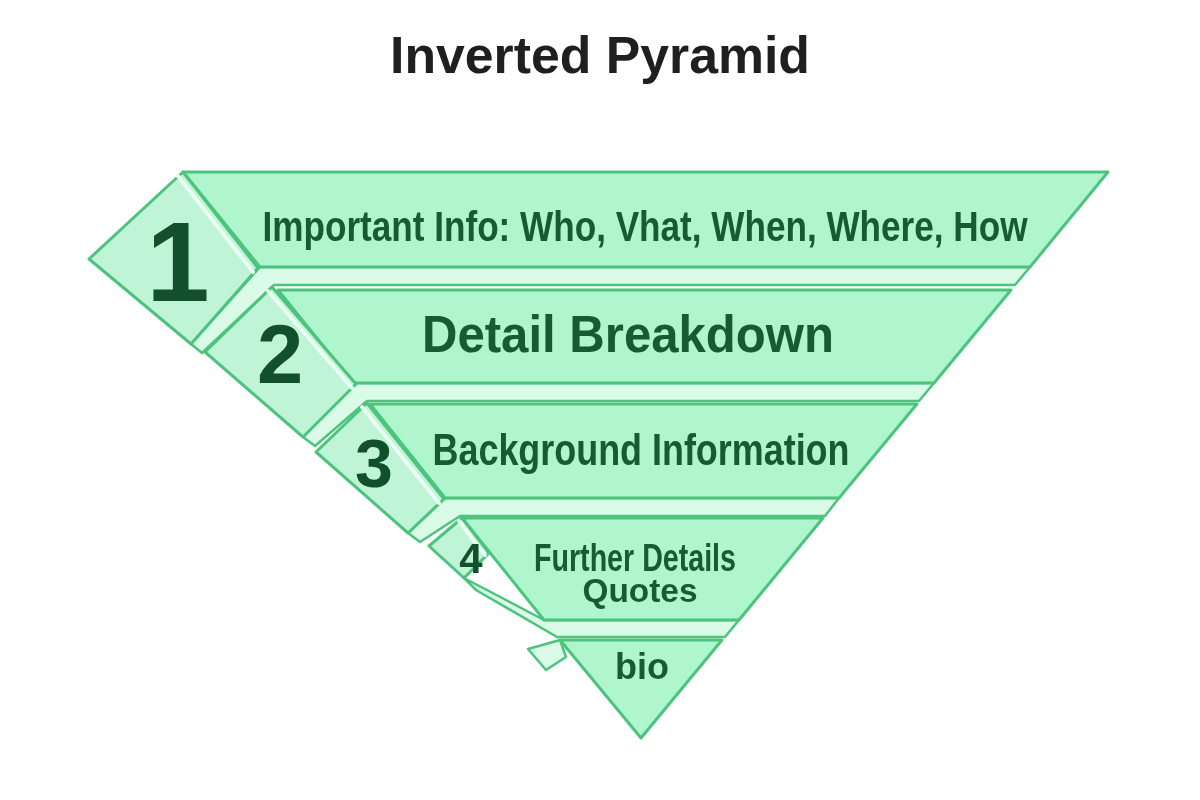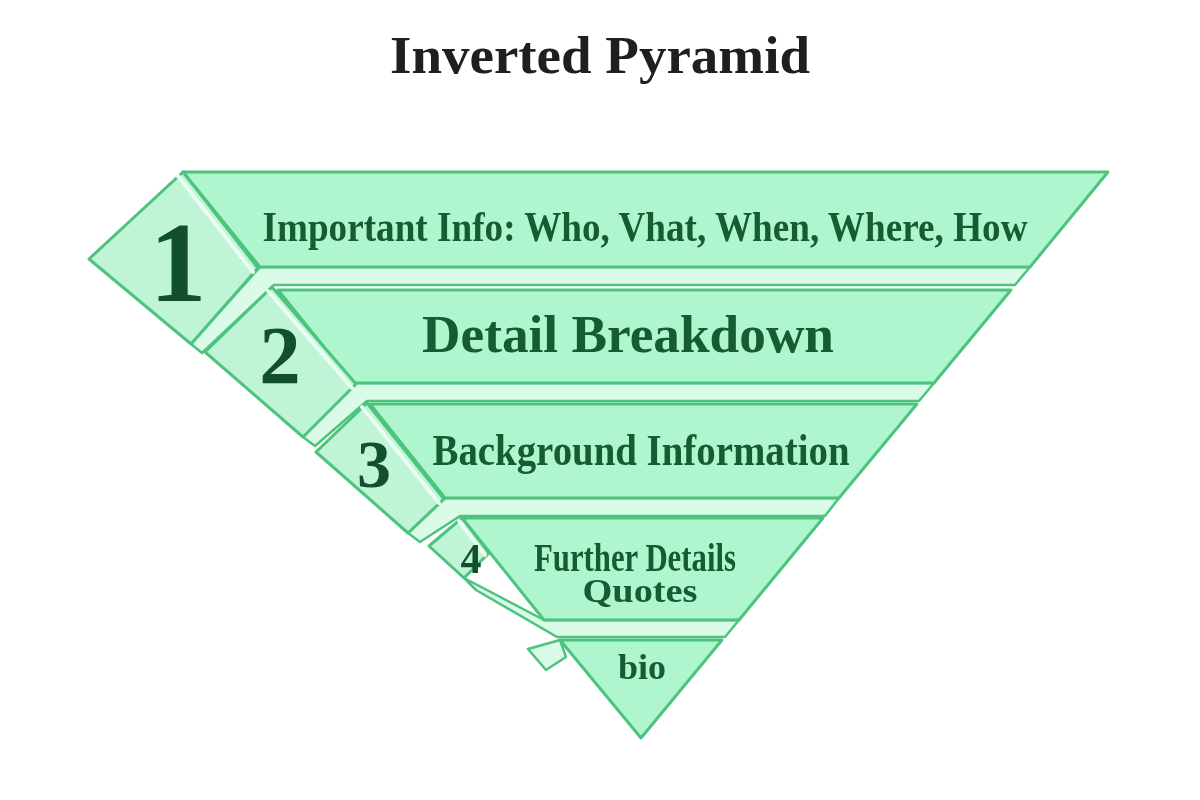--- a/index.html
+++ b/index.html
@@ -11,21 +11,21 @@
     --highlight:#eafdf2;
     --text-green:#165c33;
     --number-color:#11502b;
     --title-color:#1f1f1f;
   }
   html,body{margin:0;padding:0;}
   .canvas{
     width:1200px;height:800px;
     background:var(--background);
     position:relative;
-    font-family:Liberation Serif, serif;
+    font-family:Liberation Sans, sans-serif;
     overflow:hidden;
     border-radius:29px;
   }
   svg{position:absolute;left:0;top:0;}
   .face{fill:var(--band-fill);stroke:var(--stroke);stroke-width:3;stroke-linejoin:round;}
   .diamond{fill:var(--diamond-fill);stroke:var(--stroke);stroke-width:3;stroke-linejoin:round;}
   .bevel{fill:var(--bevel-fill);stroke:var(--stroke);stroke-width:2.5;stroke-linejoin:round;}
   .hl{stroke:var(--highlight);stroke-width:4;fill:none;stroke-linecap:round;}
   .title-text{fill:var(--title-color);font-weight:700;font-size:52px;}
   .band-label{fill:var(--text-green);font-weight:700;}

